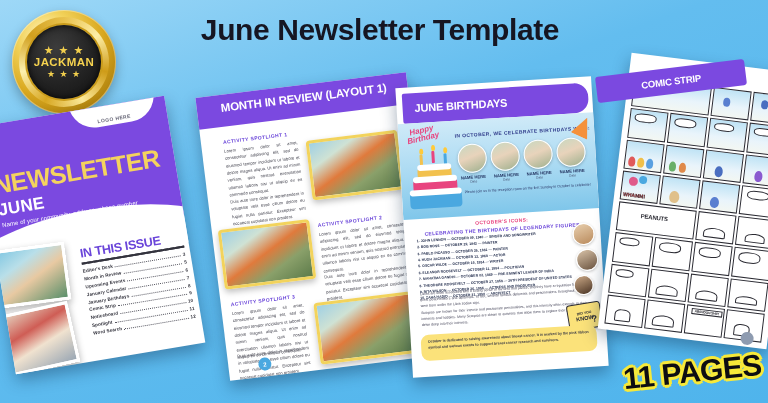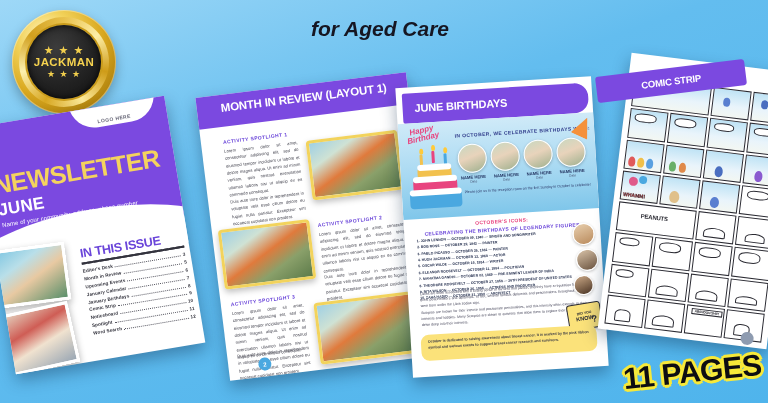--- a/index.html
+++ b/index.html
@@ -240,21 +240,21 @@
 
   <div class="premium-badge">
     <div class="premium-inner">
       <div class="pstars big">★ ★ ★</div>
       <div class="ptext">JACKMAN</div>
       <div class="pstars">★ ★ ★</div>
     </div>
   </div>
 
   <div class="headline">
-    <h2>for Aged Care</h2>
+    <h1>June Newsletter Template</h1>
   </div>
 
   <div class="sheet cover">
     <div class="cover-top"></div>
     <div class="logo-pill">
       <span>LOGO HERE</span>
     </div>
     <div class="cover-title">NEWSLETTER</div>
     <div class="cover-month">JUNE</div>
     <div class="cover-sub">Name of your community, address, phone number</div>

